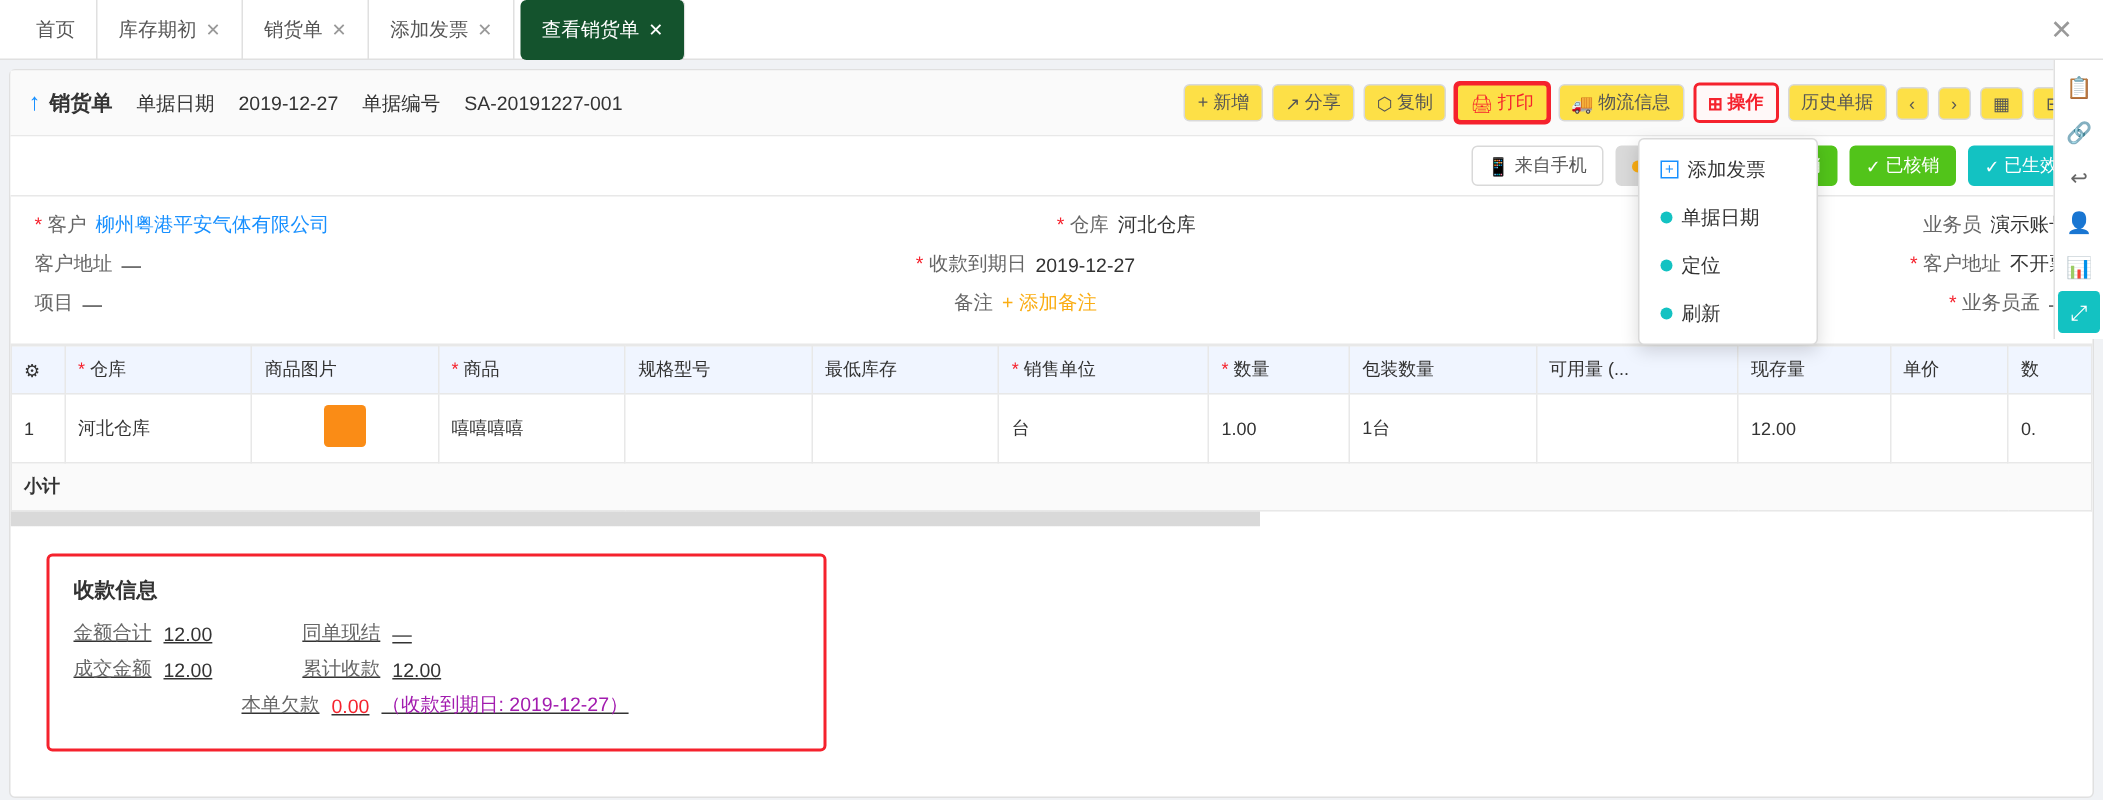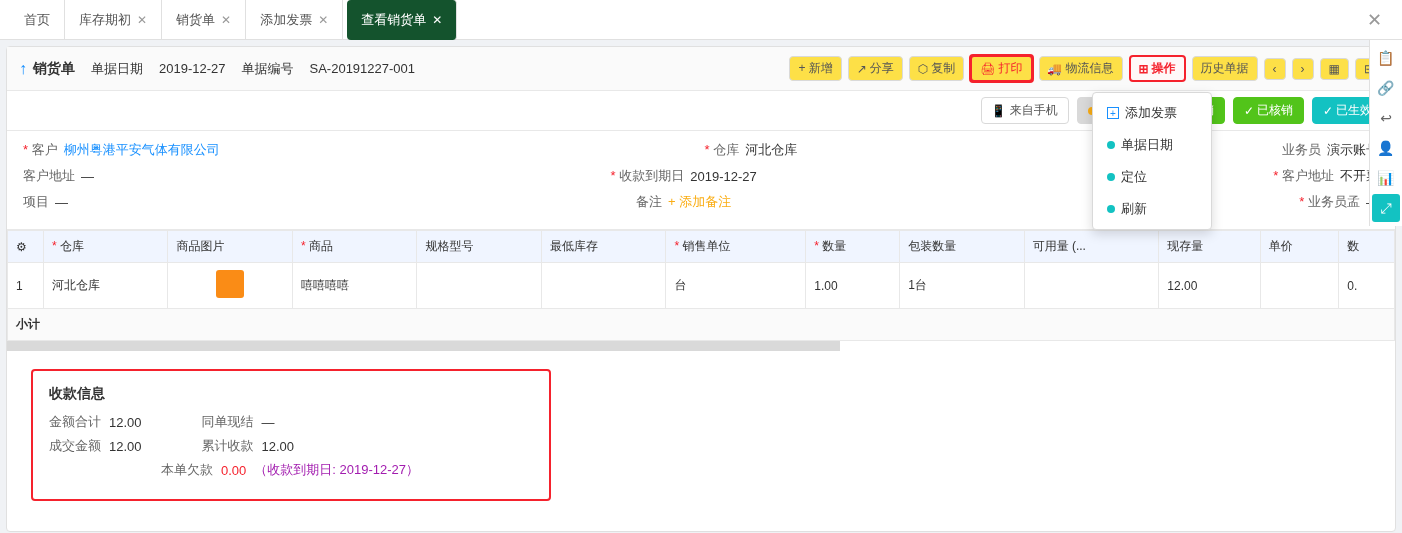--- a/index.html
+++ b/index.html
@@ -80,21 +80,21 @@
     tbody td { padding: 7px 8px; border: 1px solid #e8e8e8; color: #333; }
     .subtotal-row td { background: #fafafa; font-weight: bold; }
 
     
     .summary-section {
       margin: 10px 12px; padding: 14px 16px;
       border: 2px solid #f5222d; border-radius: 4px;
       display: inline-block; min-width: 520px;
     }
     .summary-title { font-weight: bold; font-size: 14px; margin-bottom: 10px; }
-    .summary-row { display: flex; gap: 60px; margin-bottom: 6px; }
+    .summary-row { display: flex; gap: 60px; margin-bottom: 6px; text-decoration: underline; }
     .summary-item { display: flex; align-items: center; gap: 8px; font-size: 13px; }
     .summary-item .s-label { color: #666; }
     .summary-item .s-value { color: #333; }
     .summary-item .s-value.red { color: #f5222d; }
     .summary-item .s-value.blue { color: #a21caf; }
 
     
     .dropdown-menu {
       position: absolute; top: 96px; right: 200px;
       background: #fff; border: 1px solid #d9d9d9; border-radius: 4px;

